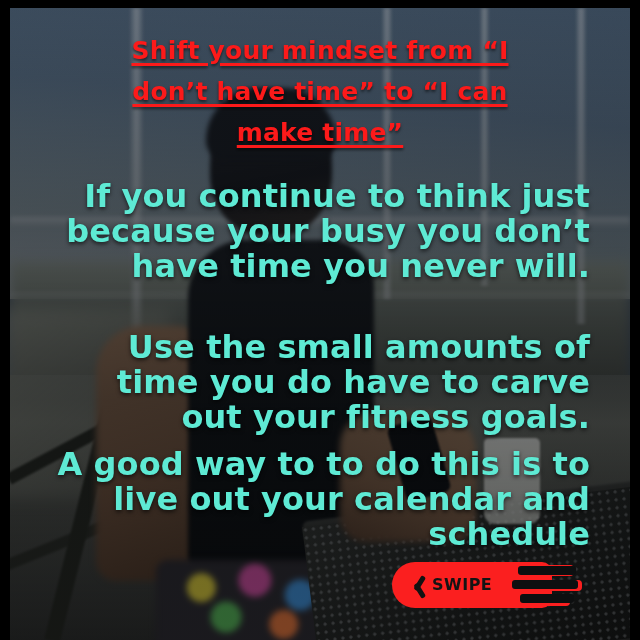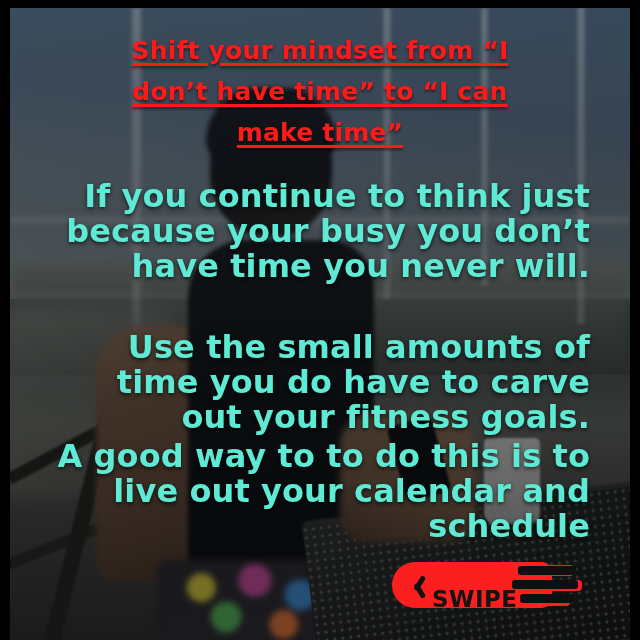--- a/index.html
+++ b/index.html
@@ -186,21 +186,21 @@
     font-weight:700;
     font-size:32px;
     line-height:35px;
     text-align:right;
     letter-spacing:.1px;
     text-shadow:0 2px 4px rgba(0,0,0,.65);
     width:540px;
   }
   #para-1 { margin-top:26px; }
   #para-2 { margin-top:46px; }
-  #para-3 { margin-top:4px; }
+  #para-3 { margin-top:12px; }
 
   
   #swipe-badge {
     position:absolute;
     left:392px; top:562px;
     width:185px; height:46px;
   }
   .badge-body {
     position:absolute; left:0; top:0;
     width:160px; height:46px;
@@ -223,24 +223,23 @@
     width:5px; height:16px; background:#121212; border-radius:2px;
   }
   .chevron::before { transform:rotate(32deg);  transform-origin:bottom center; }
   .chevron::after  { transform:rotate(-32deg); transform-origin:top center; top:11px; }
 
   .swipe-label {
     position:absolute; left:40px; top:10px;
     color:#141414;
     font-family:"DejaVu Sans", sans-serif;
     font-weight:700;
-    font-size:23px;
+    font-size:16px;
     letter-spacing:.5px;
     line-height:26px;
-    margin-top:14px;
   }
   .speed-line {
     position:absolute; background:#0d0f10; border-radius:3px;
   }
   .speed-line.s1 { left:126px; top:4px;  width:58px; height:9px; }
   .speed-line.s2 { left:120px; top:18px; width:66px; height:9px; }
   .speed-line.s3 { left:128px; top:32px; width:54px; height:9px; }
 </style>
 </head>
 <body>

